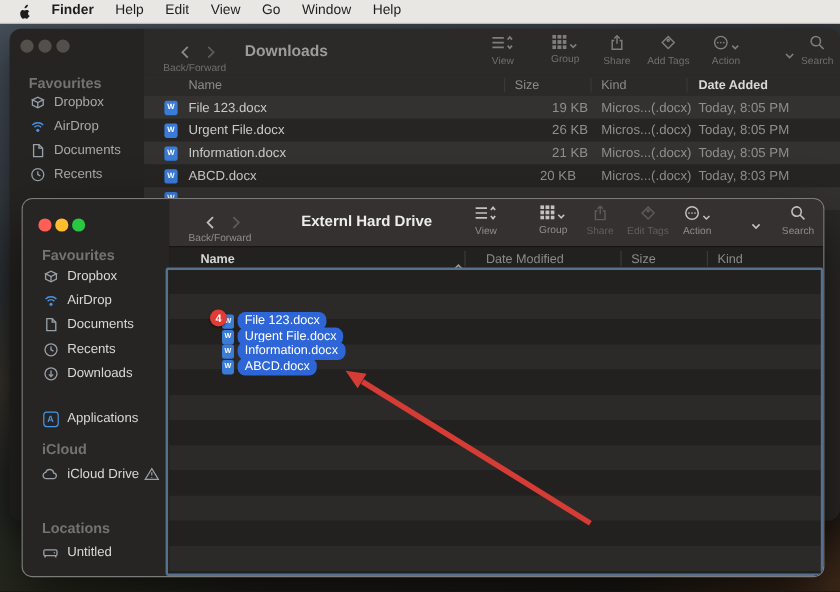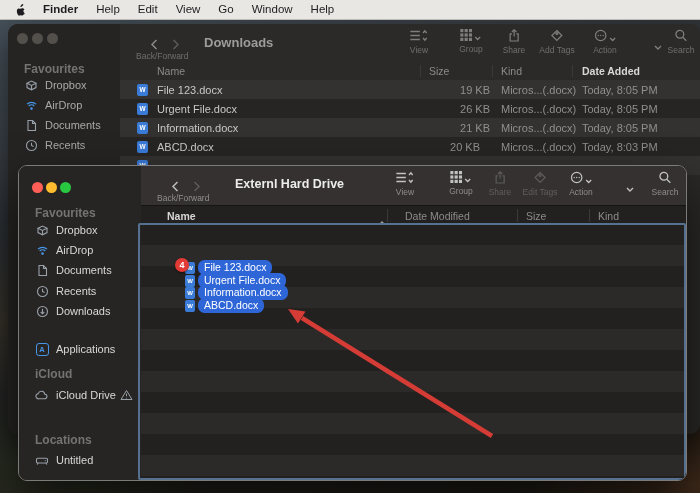--- a/index.html
+++ b/index.html
@@ -50,21 +50,21 @@
   .bcell{position:absolute;top:50%;transform:translateY(-50%);font-size:11px;white-space:nowrap;}
   .bname{color:#c8c8c6;} .bdim{color:#8f8f8d;}
   
   .fwin{left:18px;top:165px;width:669px;height:316px;background:#232120;border:1px solid #7d7b79;border-radius:9px;
     box-shadow:0 22px 48px rgba(0,0,0,.65);z-index:2;box-sizing:border-box;}
   .f-sidebar{position:absolute;left:0;top:0;bottom:0;width:122px;background:#272523;border-right:1px solid #1a1918;}
   .f-sidebar .sitem{color:#d8d8d6;}
   .f-toolbar{position:absolute;left:122px;right:0;top:0;height:39px;background:#343130;}
   .f-toolbar .tbtn{color:#c2c2c0;} .f-toolbar .lbl{color:#8e8e8c;}
   .f-toolbar .tbtn.dim{color:#5d5c5a;} .f-toolbar .tbtn.dim .lbl{color:#605f5d;}
-  .f-title{position:absolute;left:72px;top:11px;font-size:12.5px;font-weight:600;color:#ececea;white-space:nowrap;padding-left:22px;}
+  .f-title{position:absolute;left:88px;top:11px;font-size:12.5px;font-weight:600;color:#ececea;white-space:nowrap;padding-left:22px;}
   .f-header{position:absolute;left:122px;right:0;top:39px;height:19px;background:#232120;border-top:1px solid #161514;}
   .f-list{position:absolute;left:122px;right:0;top:58px;bottom:0;background:#201f1e;}
   .stripe{position:absolute;left:0;right:0;height:21px;}
   .stripe.lt{background:#2b2a28;} .stripe.dk{background:#222120;}
   .dropring{position:absolute;left:119px;top:57px;width:548px;height:257px;border:2px solid #55718f;
     border-radius:2px;box-sizing:border-box;pointer-events:none;z-index:5;}
   .drag-row{position:absolute;display:flex;align-items:center;gap:3px;z-index:6;}
   .pill{background:#2e66d8;border-radius:6.5px;color:#fff;font-size:10.5px;padding:1px 6px 2px;white-space:nowrap;}
   .badge{position:absolute;left:156px;top:92px;width:14px;height:14px;border-radius:50%;background:#e23b36;
     color:#fff;font-size:9px;font-weight:bold;display:flex;align-items:center;justify-content:center;z-index:7;

